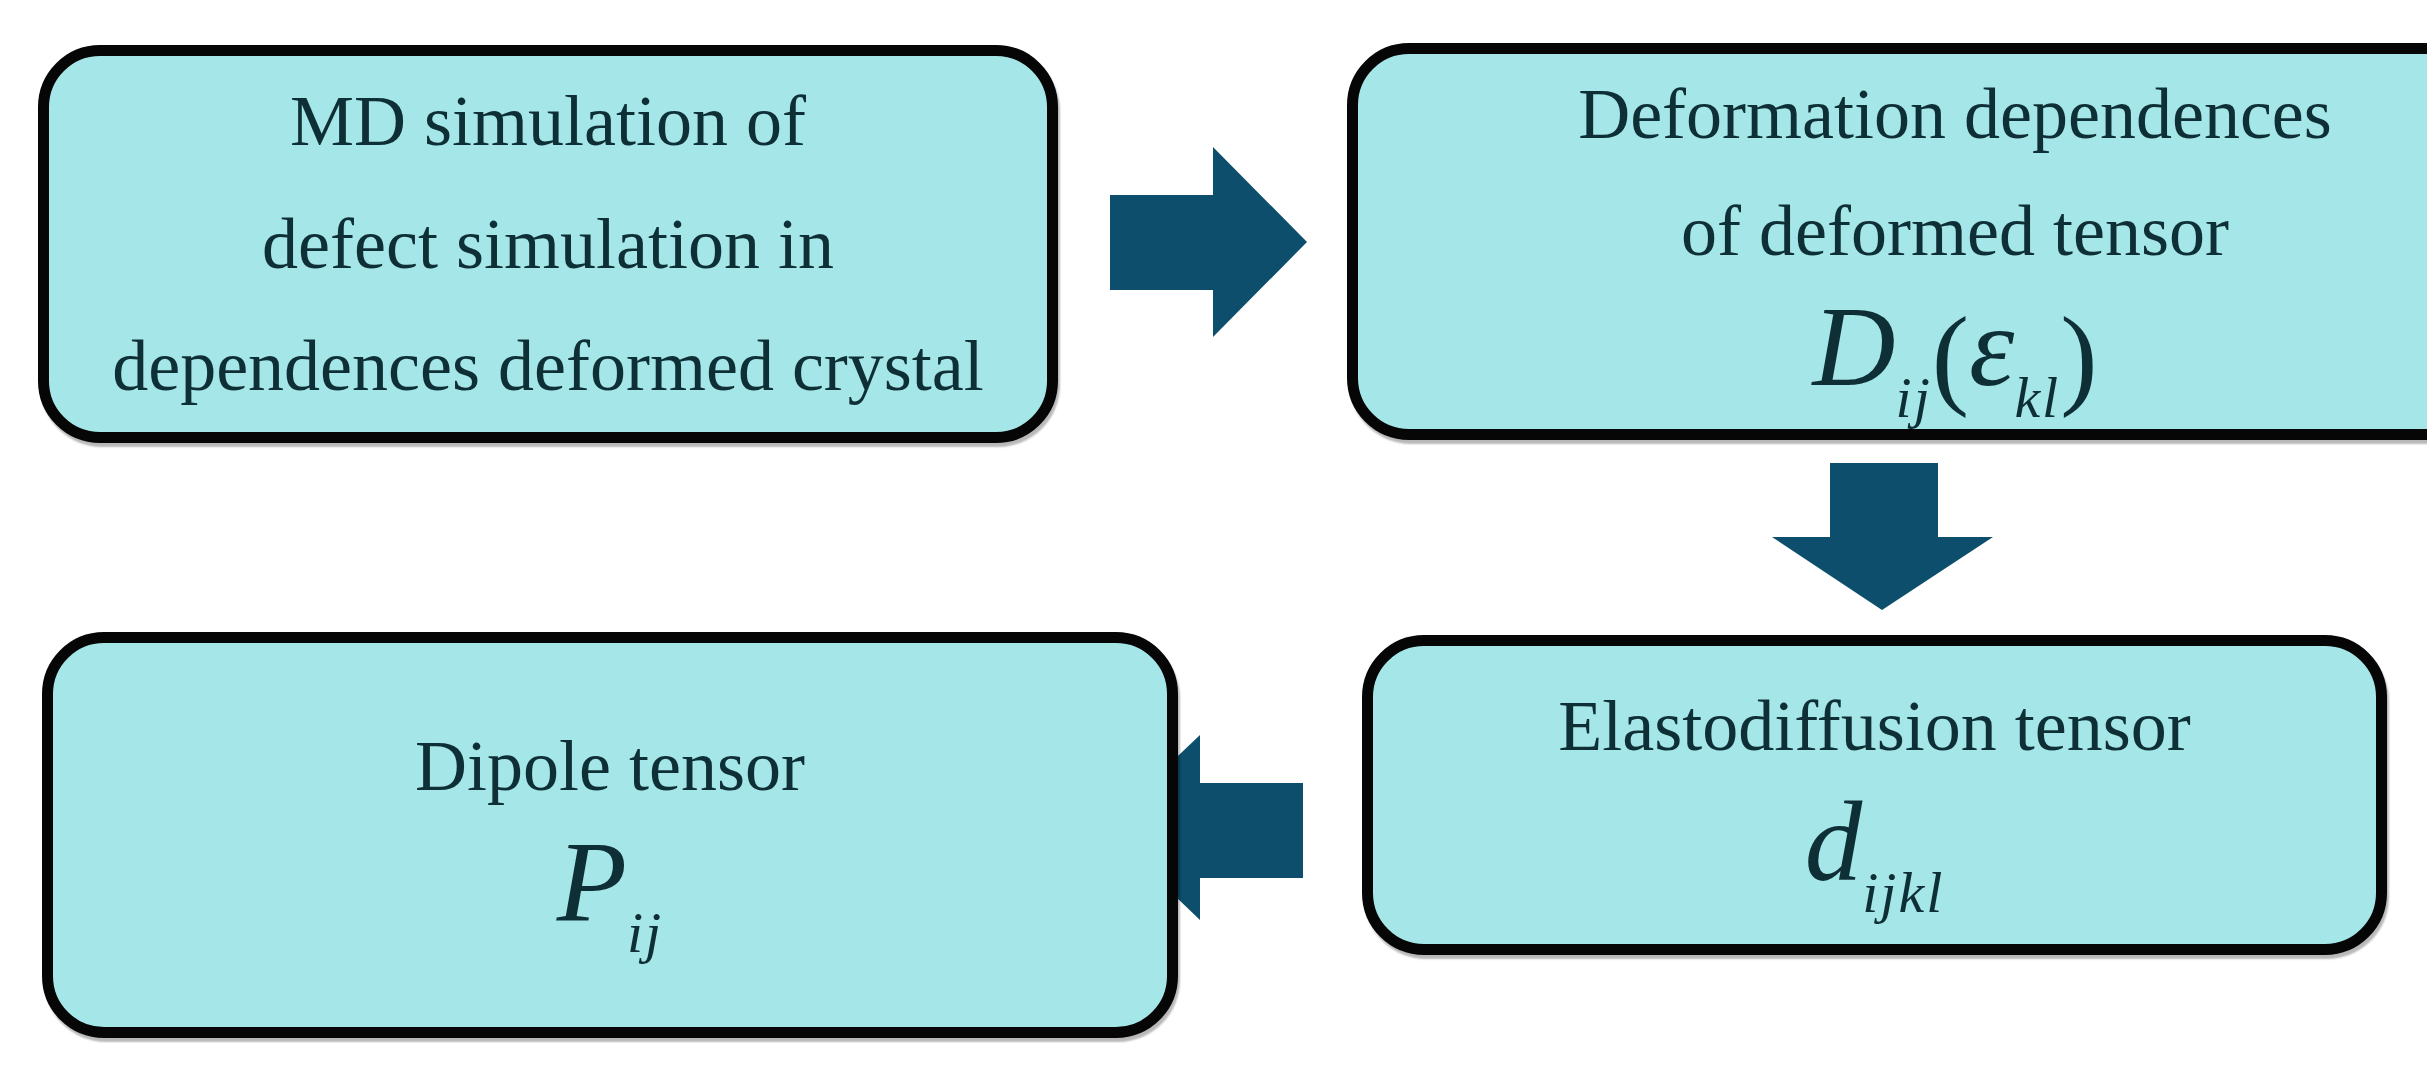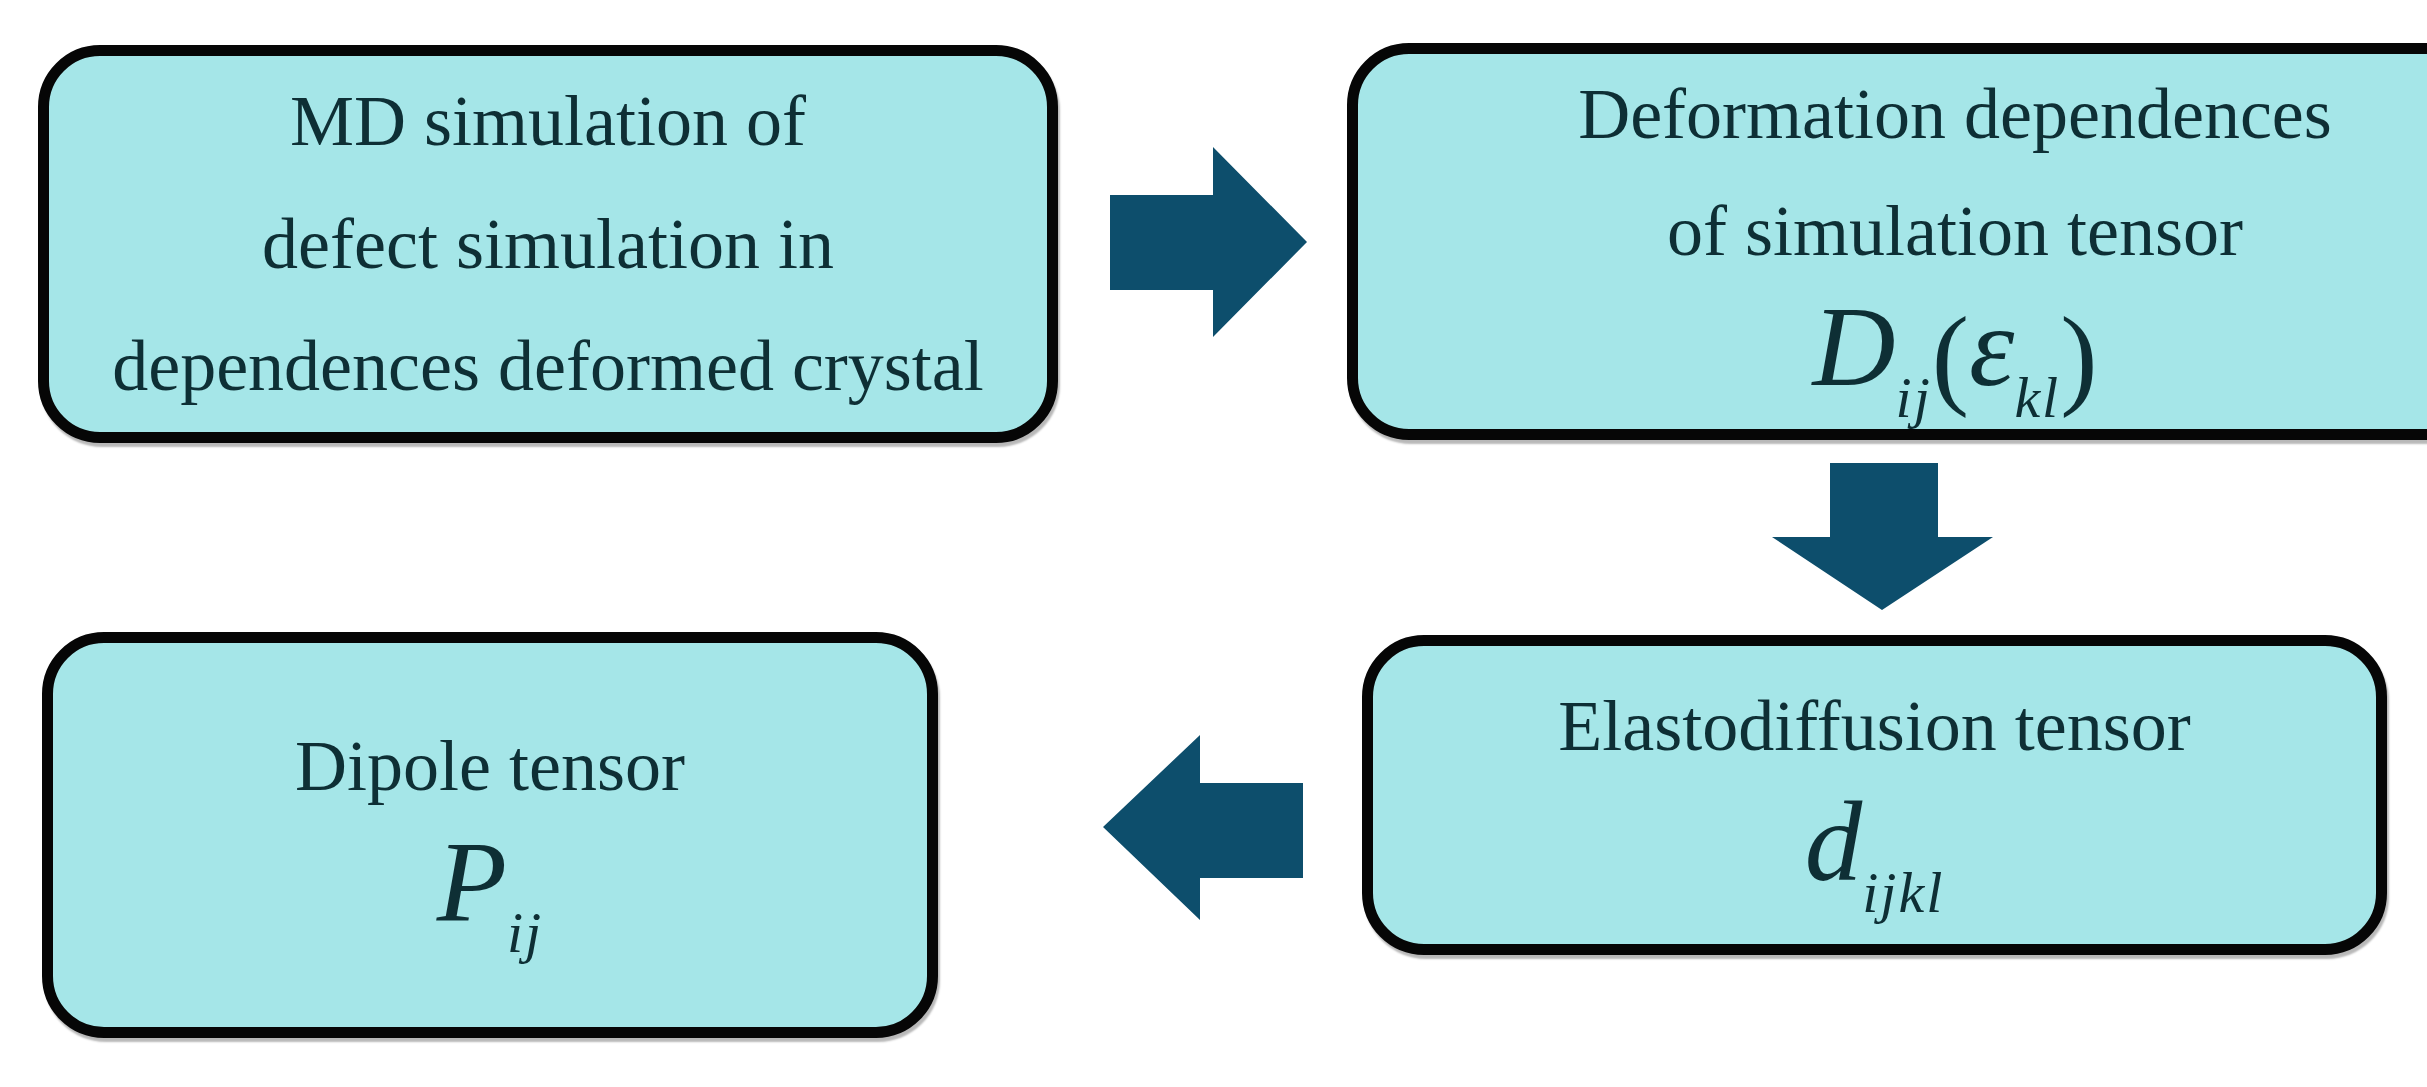--- a/index.html
+++ b/index.html
@@ -52,21 +52,21 @@
     letter-spacing:2px;
   }
   .f-paren{
     font-style:normal;
     font-size:112px;
     vertical-align:-0.08em;
   }
   #box-md          {left:38px;  top:45px;  width:1020px; height:398px;gap:6px;}
   #box-deformation {left:1347px;top:43px;  width:1184px; height:397px;padding-left:32px;}
   #box-elasto      {left:1362px;top:635px; width:1025px; height:320px;}
-  #box-dipole      {left:42px;  top:632px; width:896px; height:406px;}
+  #box-dipole      {left:42px;  top:632px; width:1136px; height:406px;}
   #arrow-layer{
     position:absolute;left:0;top:0;width:2427px;height:1087px;
     pointer-events:none;
   }
   #arrow-layer polygon{fill:var(--arrow);}
 </style>
 </head>
 <body>
 
 <div id="canvas">
@@ -78,21 +78,21 @@
   </svg>
 
   <div class="box" id="box-md">
     <div class="line">MD simulation of</div>
     <div class="line">defect simulation in</div>
     <div class="line">dependences deformed crystal</div>
   </div>
 
   <div class="box" id="box-deformation">
     <div class="line">Deformation dependences</div>
-    <div class="line">of simulation tensor</div>
+    <div class="line">of deformed tensor</div>
     <div class="formula">
       <span class="f-base">D</span><span class="f-sub">ij</span><span class="f-paren">(</span><span class="f-base">ε</span><span class="f-sub">kl</span><span class="f-paren">)</span>
     </div>
   </div>
 
   <div class="box" id="box-elasto">
     <div class="line">Elastodiffusion tensor</div>
     <div class="formula">
       <span class="f-base">d</span><span class="f-sub">ijkl</span>
     </div>

